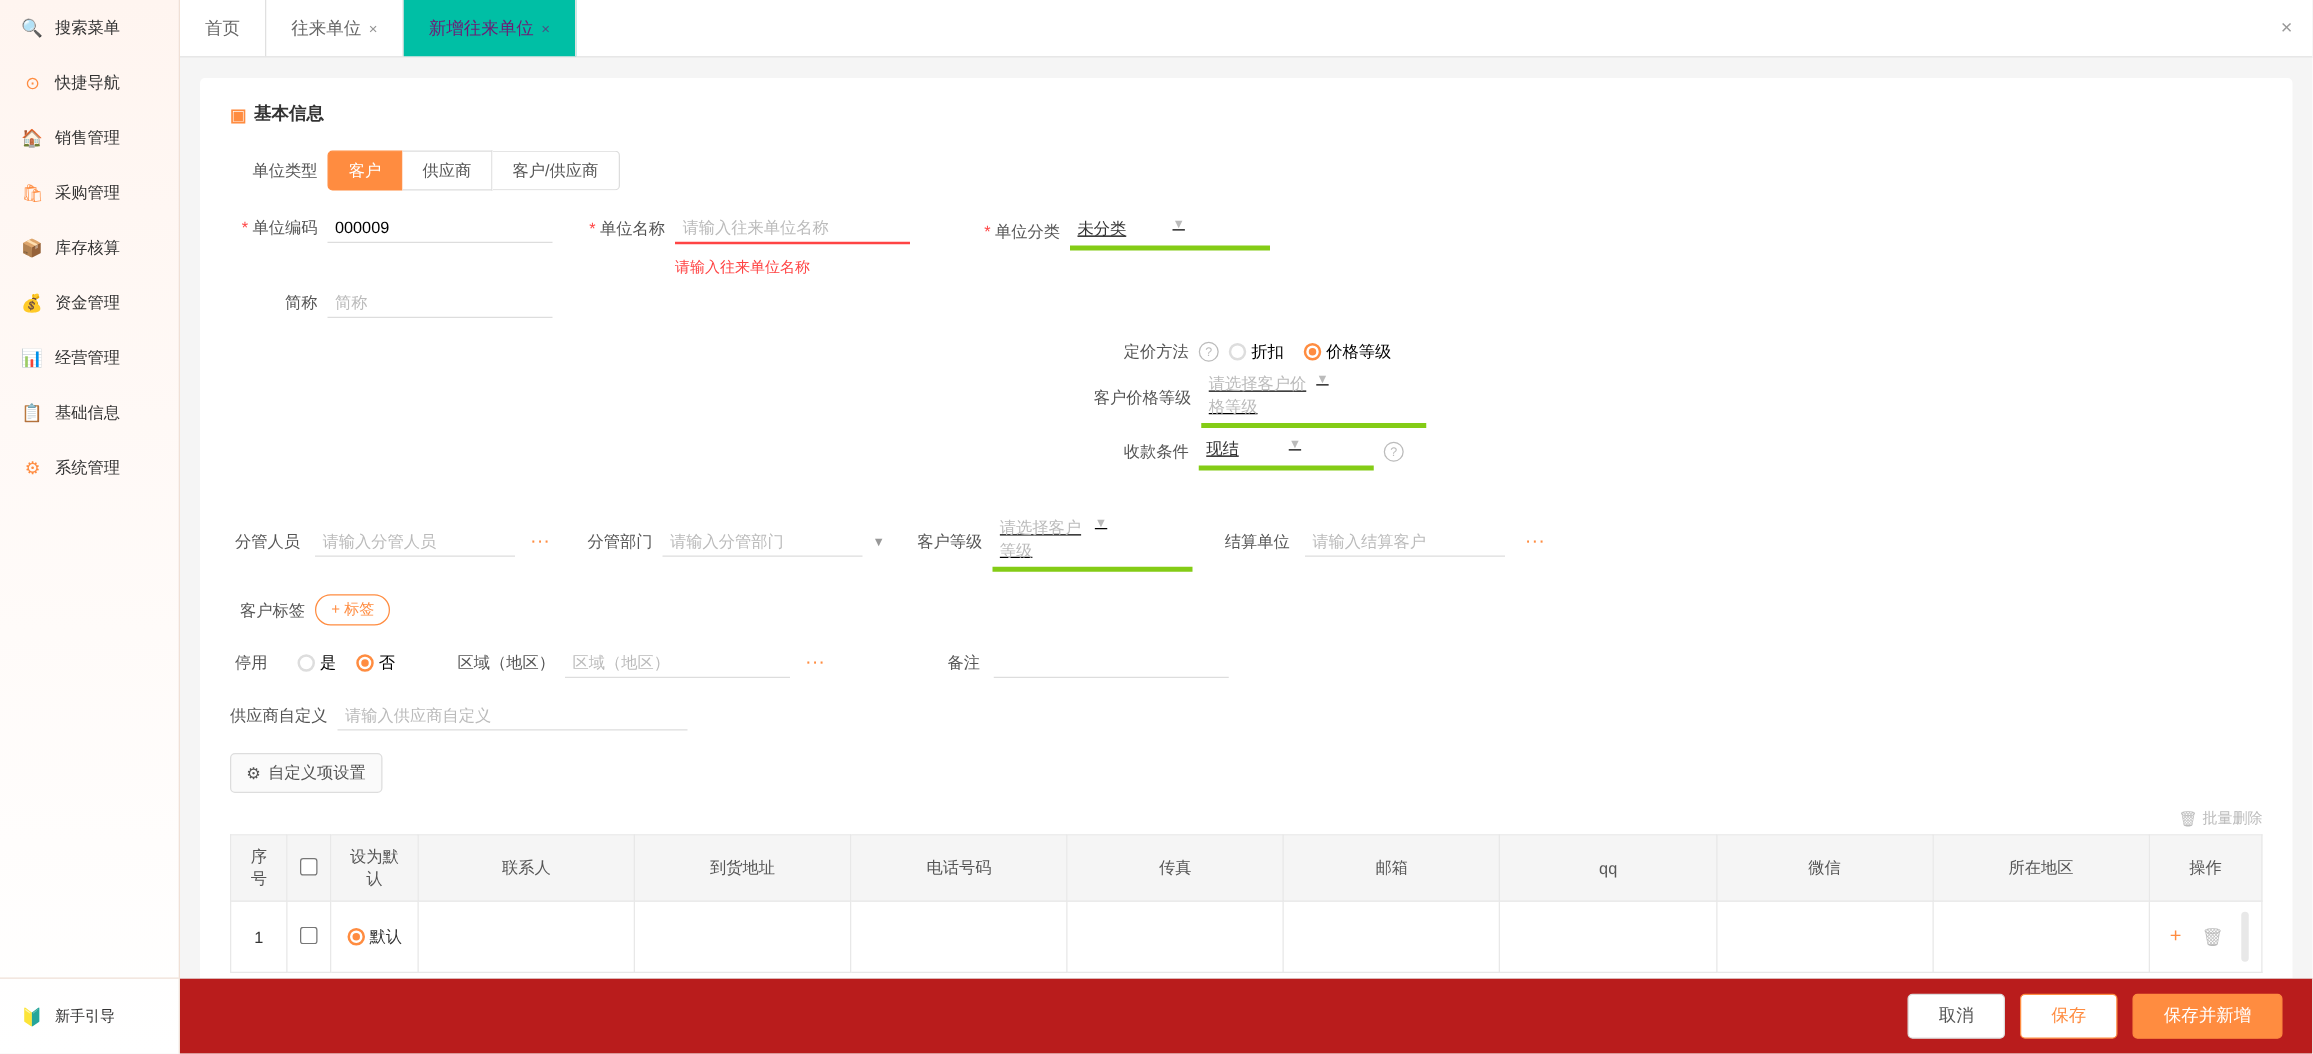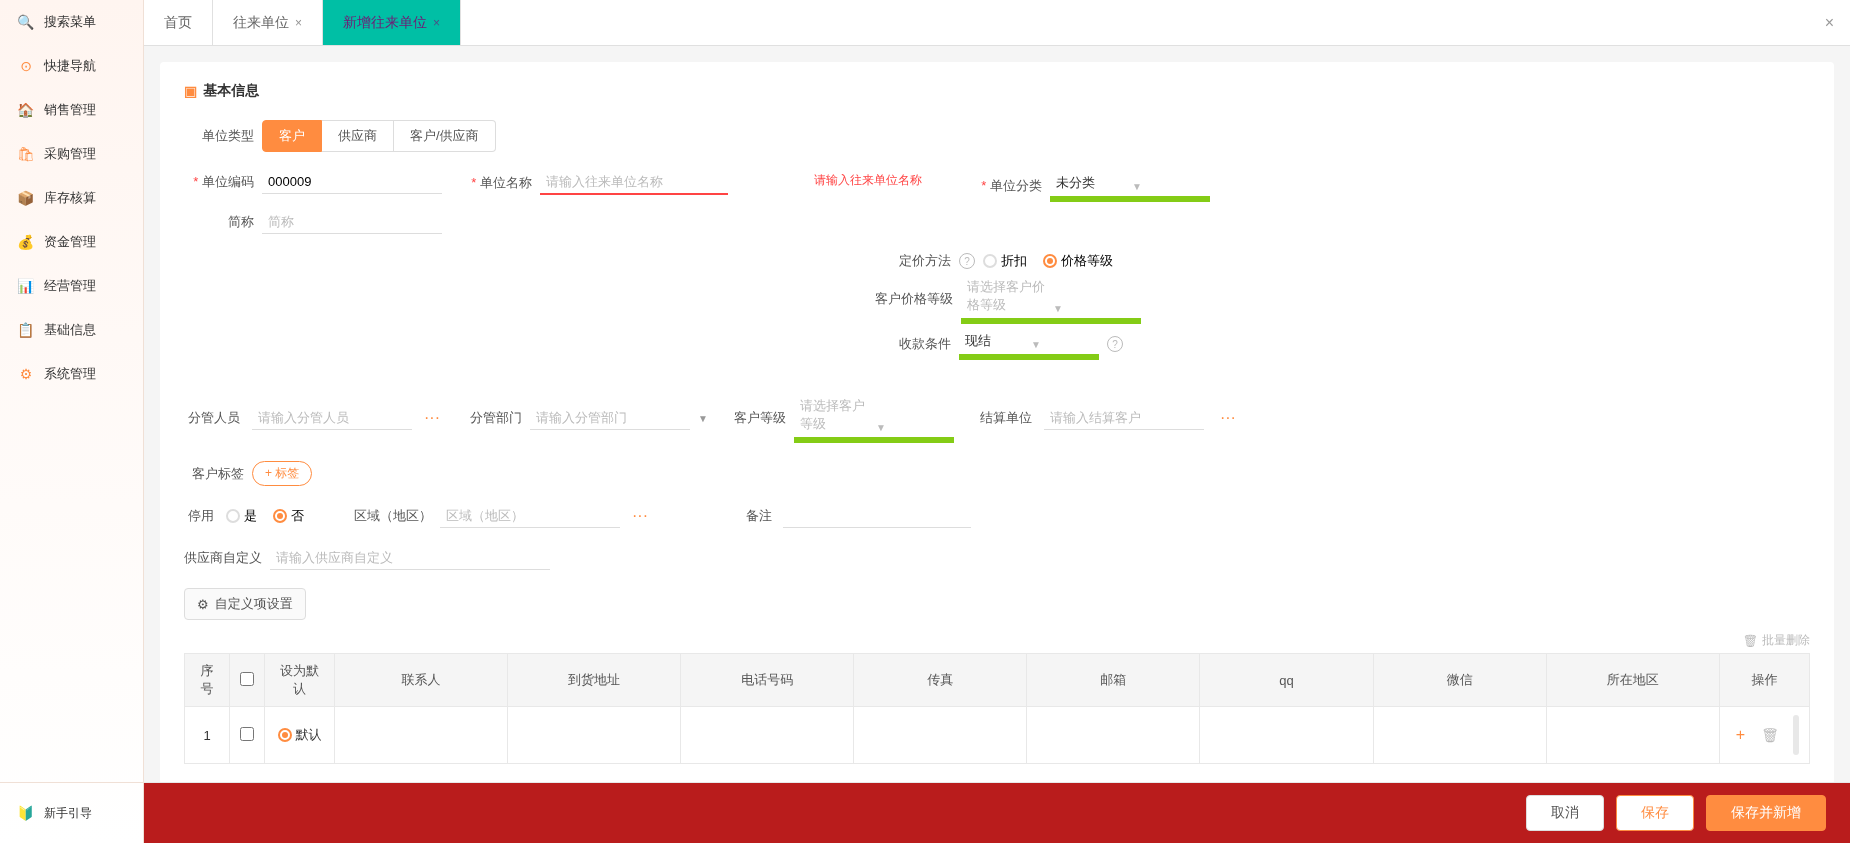--- a/index.html
+++ b/index.html
@@ -179,29 +179,30 @@
     .unit-type-btn:not(:first-child) { border-left: none; }
     .unit-type-btn.active {
       background: #ff8c40;
       color: #fff;
       border-color: #ff8c40;
     }
 
     
     .form-select {
       display: flex;
-      align-items: flex-end;
-      border-bottom: 6px solid #84cc16;
+      align-items: flex-start;
+      border-bottom: 4px solid #84cc16;
       padding: 4px 6px;
       font-size: 13px;
       cursor: pointer;
       min-width: 140px;
       flex: 1;
       max-width: 200px;
       gap: 4px;
+      text-decoration: underline;
     }
     .form-select span { flex: 1; color: #bbb; }
     .form-select .select-value { color: #333; }
     .select-arrow { color: #999; font-size: 10px; }
 
     
     .radio-group {
       display: flex;
       align-items: center;
       gap: 16px;
@@ -462,21 +463,21 @@
         </div>
       </div>
 
       <div style="display:flex; align-items:flex-start; gap:20px; margin-bottom:8px;">
 
         <div style="display:flex;align-items:center;gap:8px;">
           <span class="form-label required">单位编码</span>
           <input class="form-input" type="text" value="000009" style="max-width: 180px;">
         </div>
 
-        <div style="display:flex;align-items:center;gap:8px;flex-direction:row;align-items:flex-start;">
+        <div style="display:flex;align-items:center;gap:8px;flex-direction:column;align-items:flex-start;">
           <div style="display:flex;align-items:center;gap:8px;">
             <span class="form-label required">单位名称</span>
             <input class="form-input error" type="text" style="max-width: 220px; border-bottom: 2px solid rgb(255, 68, 68);" placeholder="请输入往来单位名称">
           </div>
           <div class="error-text">请输入往来单位名称</div>
         </div>
 
         <div style="display:flex;align-items:center;gap:8px;margin-left:30px;">
           <span class="form-label required">单位分类</span>
           <div class="form-select" style="min-width:160px;">
@@ -557,21 +558,21 @@
         </div>
       </div>
 
       <div style="display:flex;align-items:center;gap:8px;margin-bottom:18px;">
         <span class="form-label" style="min-width:60px;">客户标签</span>
         <button class="tag-btn">+ 标签</button>
       </div>
 
       <div style="display:flex;align-items:center;gap:20px;margin-bottom:18px;flex-wrap:wrap;">
 
-        <div style="display:flex;align-items:flex-end;gap:12px;">
+        <div style="display:flex;align-items:flex-end;gap:24px;">
           <span class="form-label" style="min-width:30px;">停用</span>
           <div class="radio-group">
             <div class="radio-item">
               <div class="radio-circle"></div>
               <span>是</span>
             </div>
             <div class="radio-item">
               <div class="radio-circle checked"></div>
               <span>否</span>
             </div>

